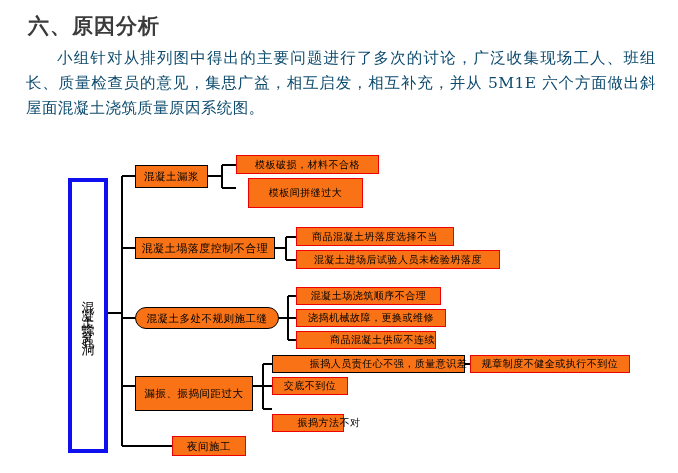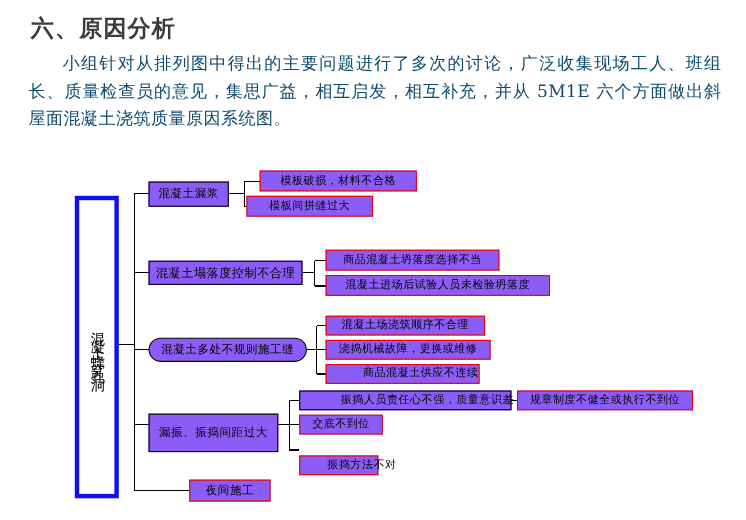--- a/index.html
+++ b/index.html
@@ -28,21 +28,21 @@
     letter-spacing:.4px;
   }
 
   
   #diagram{position:absolute;left:0;top:150px;width:678px;height:323px;}
   #diagram svg{position:absolute;left:0;top:0;}
 
   .node{
     position:absolute;
     box-sizing:border-box;
-    background:#8b5cf6;
+    background:#f97316;
     display:flex;align-items:center;justify-content:center;
     font-family:"DejaVu Serif","Liberation Serif",serif;
     font-size:10px;
     color:#000;
     white-space:nowrap;
     letter-spacing:.5px;
     line-height:1;
   }
   .node.blk{border:1.4px solid #000;}
   .node.red{border:1.4px solid #ee0000;}
@@ -118,21 +118,21 @@
     <div class="bluebox">
       <span class="vtext">混凝土蜂窝孔洞</span>
     </div>
 
     <div class="node blk" style="left:135px;top:15px;width:73px;height:23px;font-size:10.5px;">
       <span>混凝土漏浆</span>
     </div>
     <div class="node red" style="left:236px;top:5px;width:143px;height:19px;">
       <span>模板破损，材料不合格</span>
     </div>
-    <div class="node red" style="left:224px;top:28px;width:115px;height:19px;">
+    <div class="node red" style="left:248px;top:28px;width:115px;height:30px;">
       <span>模板间拼缝过大</span>
     </div>
 
     <div class="node blk" style="left:135px;top:87px;width:140px;height:22px;font-size:11px;">
       <span>混凝土塌落度控制不合理</span>
     </div>
     <div class="node red" style="left:296px;top:77px;width:158px;height:19px;">
       <span>商品混凝土坍落度选择不当</span>
     </div>
     <div class="node red" style="left:296px;top:100px;width:204px;height:19px;">

